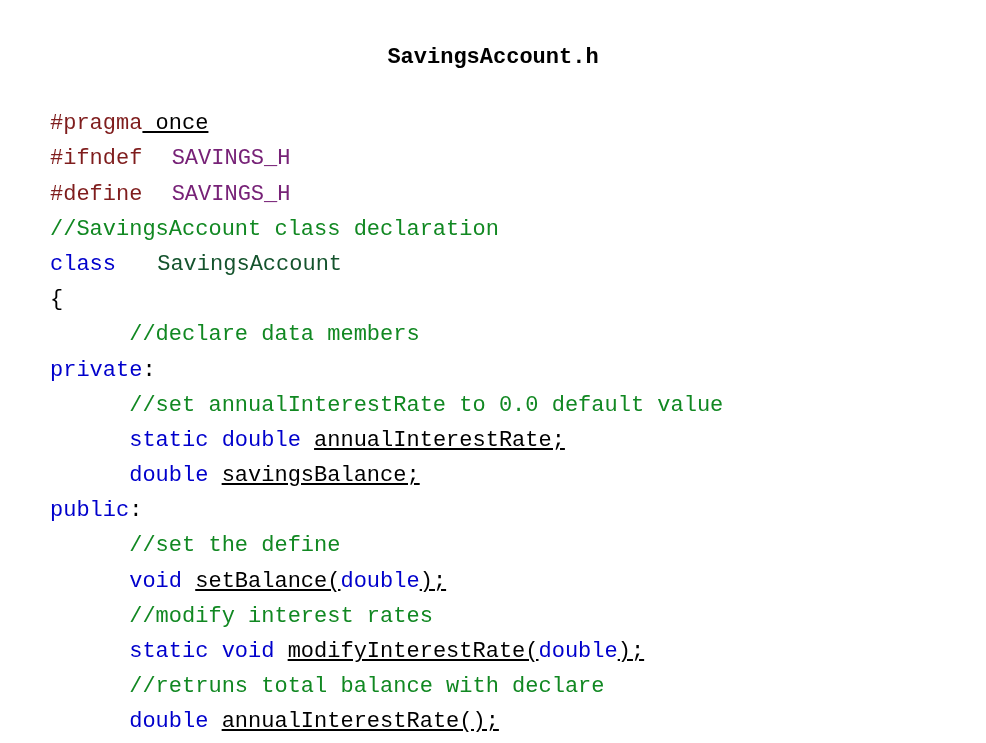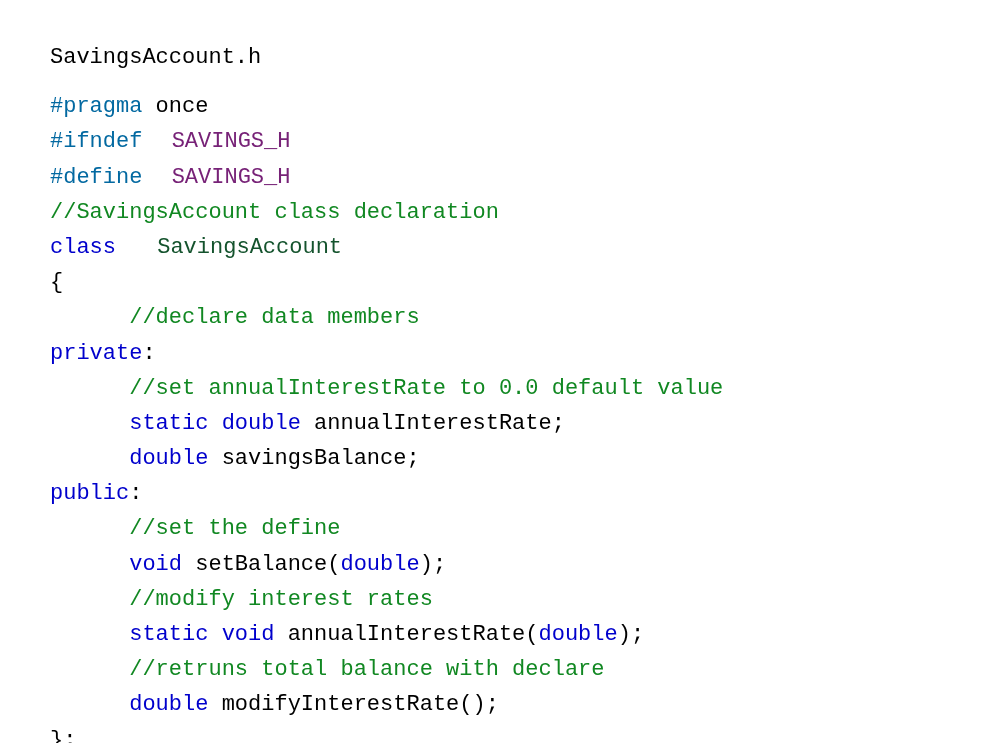--- a/index.html
+++ b/index.html
@@ -5,33 +5,34 @@
   body {
     margin: 0;
     padding: 40px 50px;
     background: #ffffff;
     font-family: "Courier New", Courier, monospace;
     font-size: 22px;
     line-height: 1.6;
     color: #000;
   }
   .title {
-    font-weight: normal;
+    font-weight: bold;
     color: #000;
-    margin-bottom: 14px;
+    margin-bottom: 31px;
+    text-align: center;
   }
   .code-block {
     white-space: pre;
   }
   .kw      { color: #0000cc; text-align: right; }  
-  .pp      { color: #0369a1; }  
+  .pp      { color: #7f1d1d; }  
   .macro   { color: #772277; margin-left: 16px; }  
   .comment { color: #118822; }  
   .type    { color: #14532d; margin-left: 28px; }  
-  .plain   { color: #000000; }
+  .plain   { color: #000000; text-decoration: underline; }
   .punct   { color: #000000; }
 </style>
 </head>
 <body>
 
 <div class="title">SavingsAccount.h</div>
 
 <div class="code-block"><span><span class="pp">#pragma</span><span class="plain"> once</span></span>
 <span><span class="pp">#ifndef</span><span> </span><span class="macro">SAVINGS_H</span></span>
 <span><span class="pp">#define</span><span> </span><span class="macro">SAVINGS_H</span></span>
@@ -40,17 +41,17 @@
 <span><span class="punct">{</span></span>
 <span><span>      </span><span class="comment">//declare data members</span></span>
 <span><span class="kw">private</span><span class="punct">:</span></span>
 <span><span>      </span><span class="comment">//set annualInterestRate to 0.0 default value</span></span>
 <span><span>      </span><span class="kw">static</span><span> </span><span class="kw">double</span><span> </span><span class="plain">annualInterestRate;</span></span>
 <span><span>      </span><span class="kw">double</span><span> </span><span class="plain">savingsBalance;</span></span>
 <span><span class="kw">public</span><span class="punct">:</span></span>
 <span><span>      </span><span class="comment">//set the define</span></span>
 <span><span>      </span><span class="kw">void</span><span> </span><span class="plain">setBalance(</span><span class="kw">double</span><span class="plain">);</span></span>
 <span><span>      </span><span class="comment">//modify interest rates</span></span>
-<span><span>      </span><span class="kw">static</span><span> </span><span class="kw">void</span><span> </span><span class="plain">annualInterestRate(</span><span class="kw">double</span><span class="plain">);</span></span>
+<span><span>      </span><span class="kw">static</span><span> </span><span class="kw">void</span><span> </span><span class="plain">modifyInterestRate(</span><span class="kw">double</span><span class="plain">);</span></span>
 <span><span>      </span><span class="comment">//retruns total balance with declare</span></span>
-<span><span>      </span><span class="kw">double</span><span> </span><span class="plain">modifyInterestRate();</span></span>
+<span><span>      </span><span class="kw">double</span><span> </span><span class="plain">annualInterestRate();</span></span>
 <span><span class="punct">};</span></span>
 </div>
 
 </body></html>

